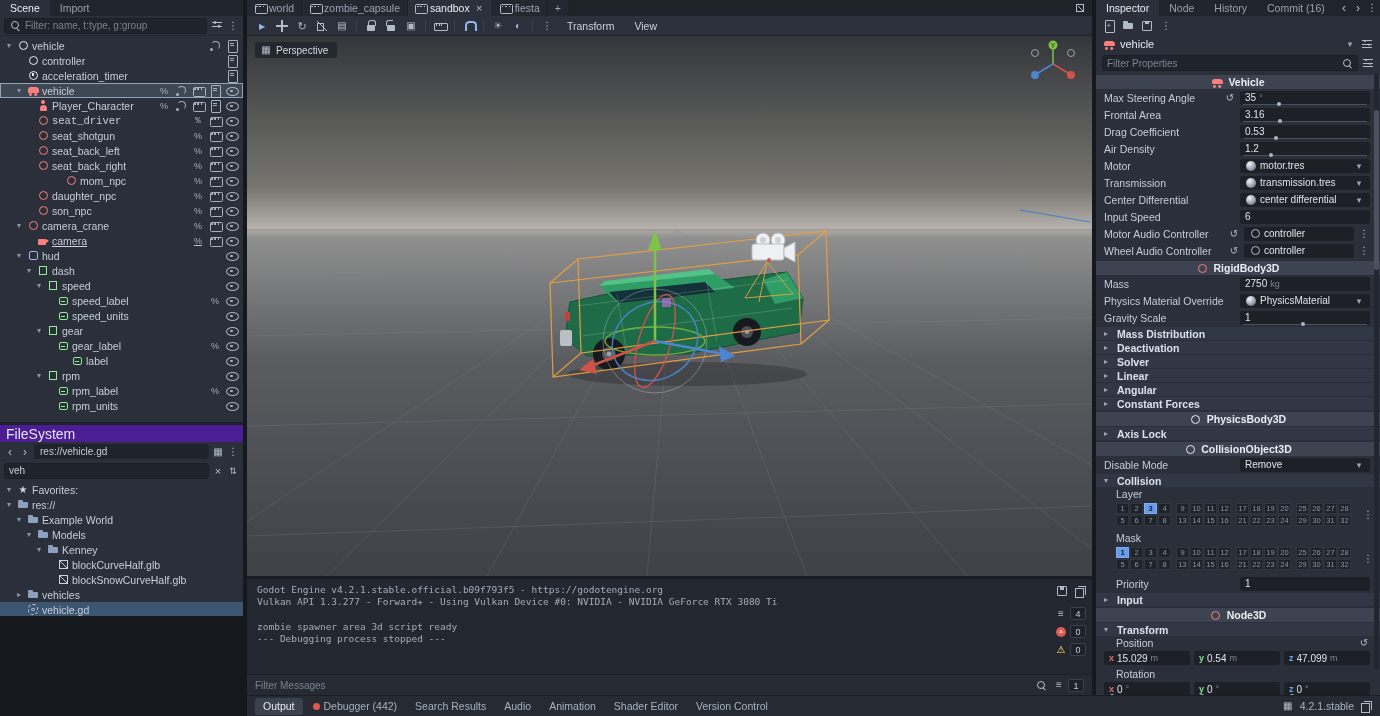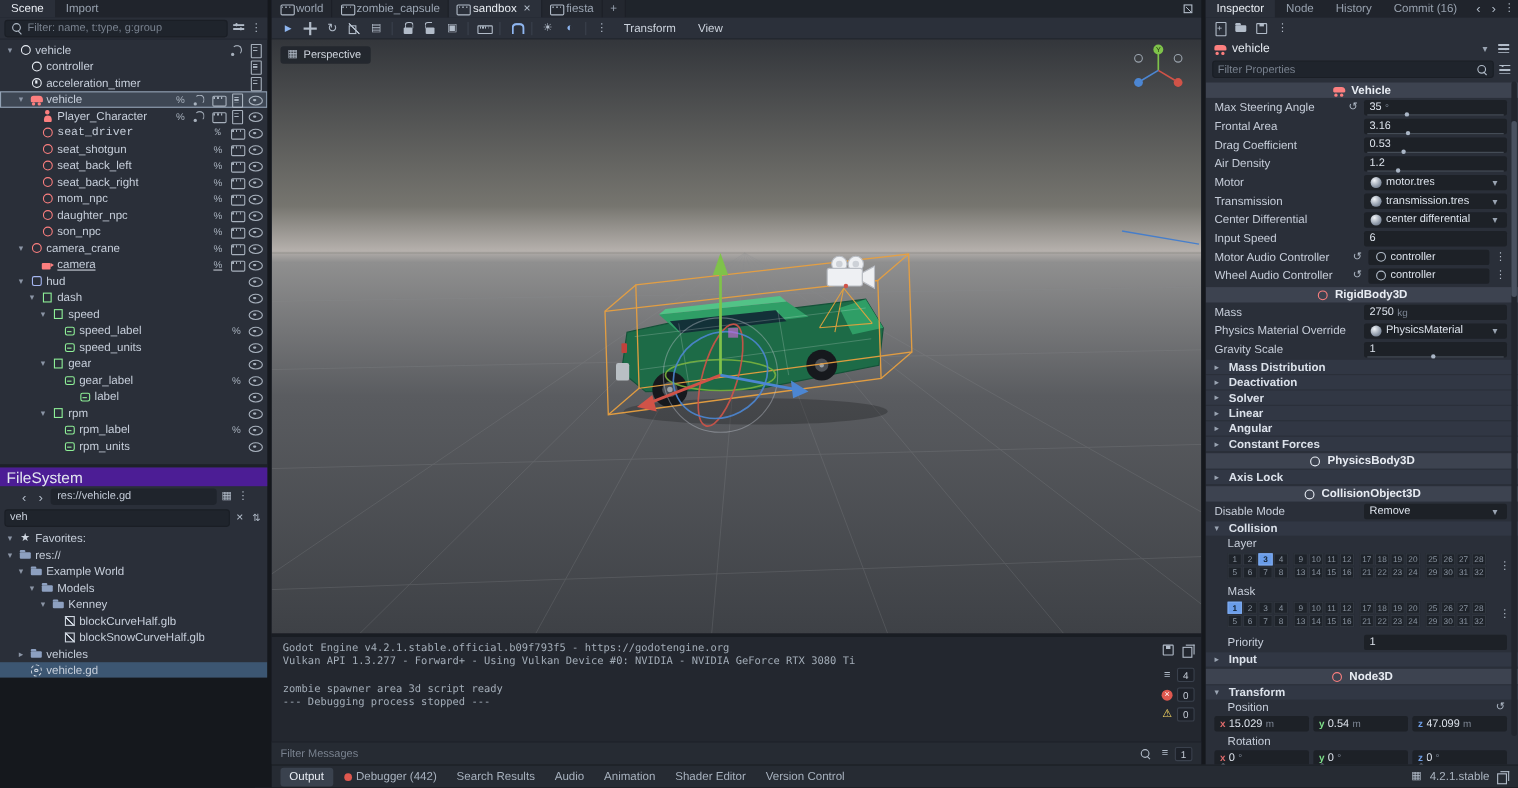--- a/index.html
+++ b/index.html
@@ -96,21 +96,21 @@
 .tree{overflow:hidden}
 #scene-tree{height:386px;padding-top:2px;flex:none}
 .trow{height:15px;display:flex;align-items:center;gap:3px;padding-right:5px;white-space:nowrap}
 .trow .expander{width:10px;flex:none;font-size:8px;color:#8b95a5;text-align:center;line-height:15px}
 .tlabel{font-size:10.5px;color:#c6ceda;overflow:hidden;text-overflow:ellipsis}
 .trow .spacer{flex:1}
 .trow .ic.trail{color:#b5bfcb;opacity:.9;margin-left:2px}
 #scene-tree .trow.sel{background:#3e4754;outline:1px solid #93a2b5;outline-offset:-1px}
 #fs{border-top:3px solid #1d2128;display:flex;flex-direction:column;flex:1;min-height:0}
 .fs-title{height:17px;display:flex;align-items:center;padding:0 6px;font-size:14px;color:#e2e7ef;background:#4c1d95;flex:none}
-.fs-path{height:19px;display:flex;align-items:center;gap:3px;padding:0 16px;flex:none}
+.fs-path{height:19px;display:flex;align-items:center;gap:3px;padding:0 4px;flex:none}
 .pathfield{flex:1;background:#1f242c;border-radius:3px;height:15px;line-height:15px;padding:0 6px;font-size:10px;color:#c3cbd7;overflow:hidden;white-space:nowrap}
 .fs-filter{height:19px;display:flex;align-items:center;gap:3px;padding:0 4px;flex:none}
 #fs-tree{flex:1;padding-top:2px}
 #fs-tree .trow.sel{background:#3c5672}
 
 #scene-tabs{height:16px;background:#1f242b;display:flex;align-items:stretch;flex:none}
 .stab{display:flex;align-items:center;gap:4px;padding:0 7px;font-size:10.5px;color:#9aa4b2;background:#23272f;border-right:1px solid #1c2027;white-space:nowrap}
 .stab.active{background:#2b303a;color:#e9edf3}
 .stab .ic{width:11px}
 #vp-toolbar{height:20px;background:#2b303a;display:flex;align-items:center;gap:8px;padding:0 9px;flex:none;border-bottom:1px solid #1d2127}
@@ -262,21 +262,21 @@
       </div>
       <div class="trow" style="padding-left: 24px;">
         <span class="expander"></span>
         <span class="ic ic-node" style="color: rgb(252, 127, 127);"></span>
         <span class="tlabel">seat_back_right</span>
         <span class="spacer"></span>
         <span class="ic ic-percent trail"></span>
         <span class="ic ic-film trail"></span>
         <span class="ic ic-eye trail"></span>
       </div>
-      <div class="trow" style="padding-left: 24px;">
+      <div class="trow" style="padding-left: 24px; margin-left: 28px;">
         <span class="expander"></span>
         <span class="ic ic-node" style="color: rgb(252, 127, 127);"></span>
         <span class="tlabel">mom_npc</span>
         <span class="spacer"></span>
         <span class="ic ic-percent trail"></span>
         <span class="ic ic-film trail"></span>
         <span class="ic ic-eye trail"></span>
       </div>
       <div class="trow" style="padding-left: 24px;">
         <span class="expander"></span>

